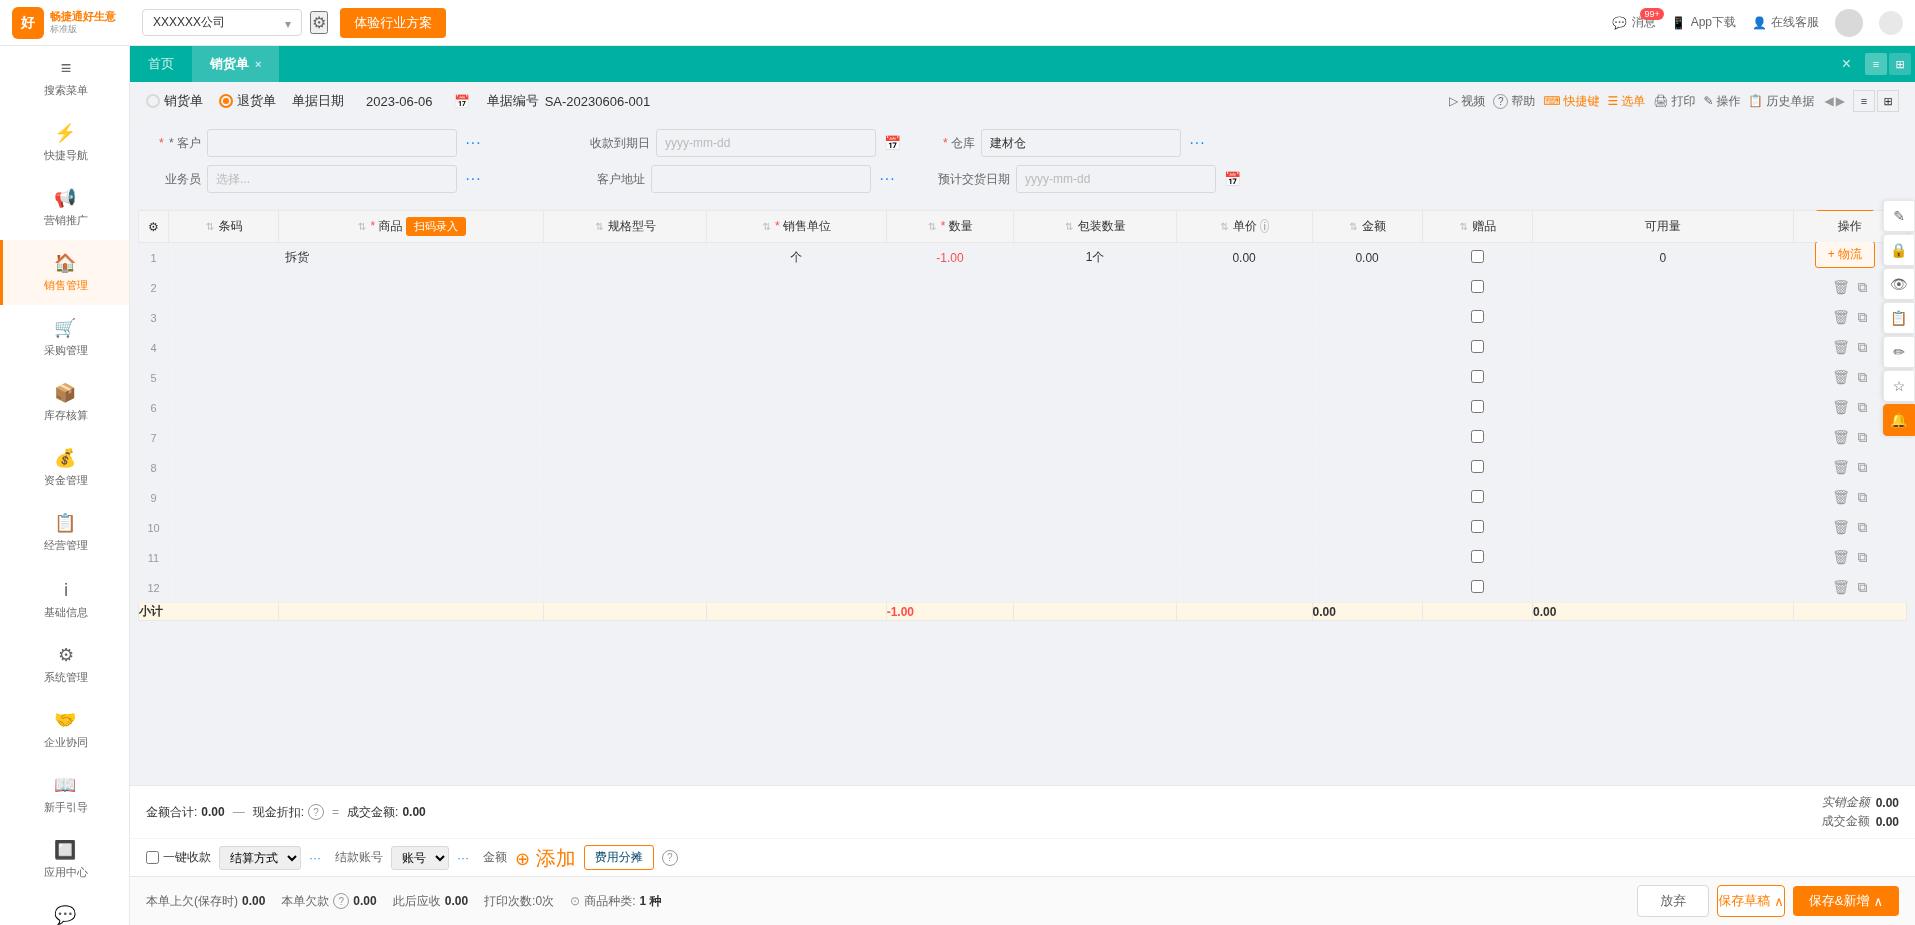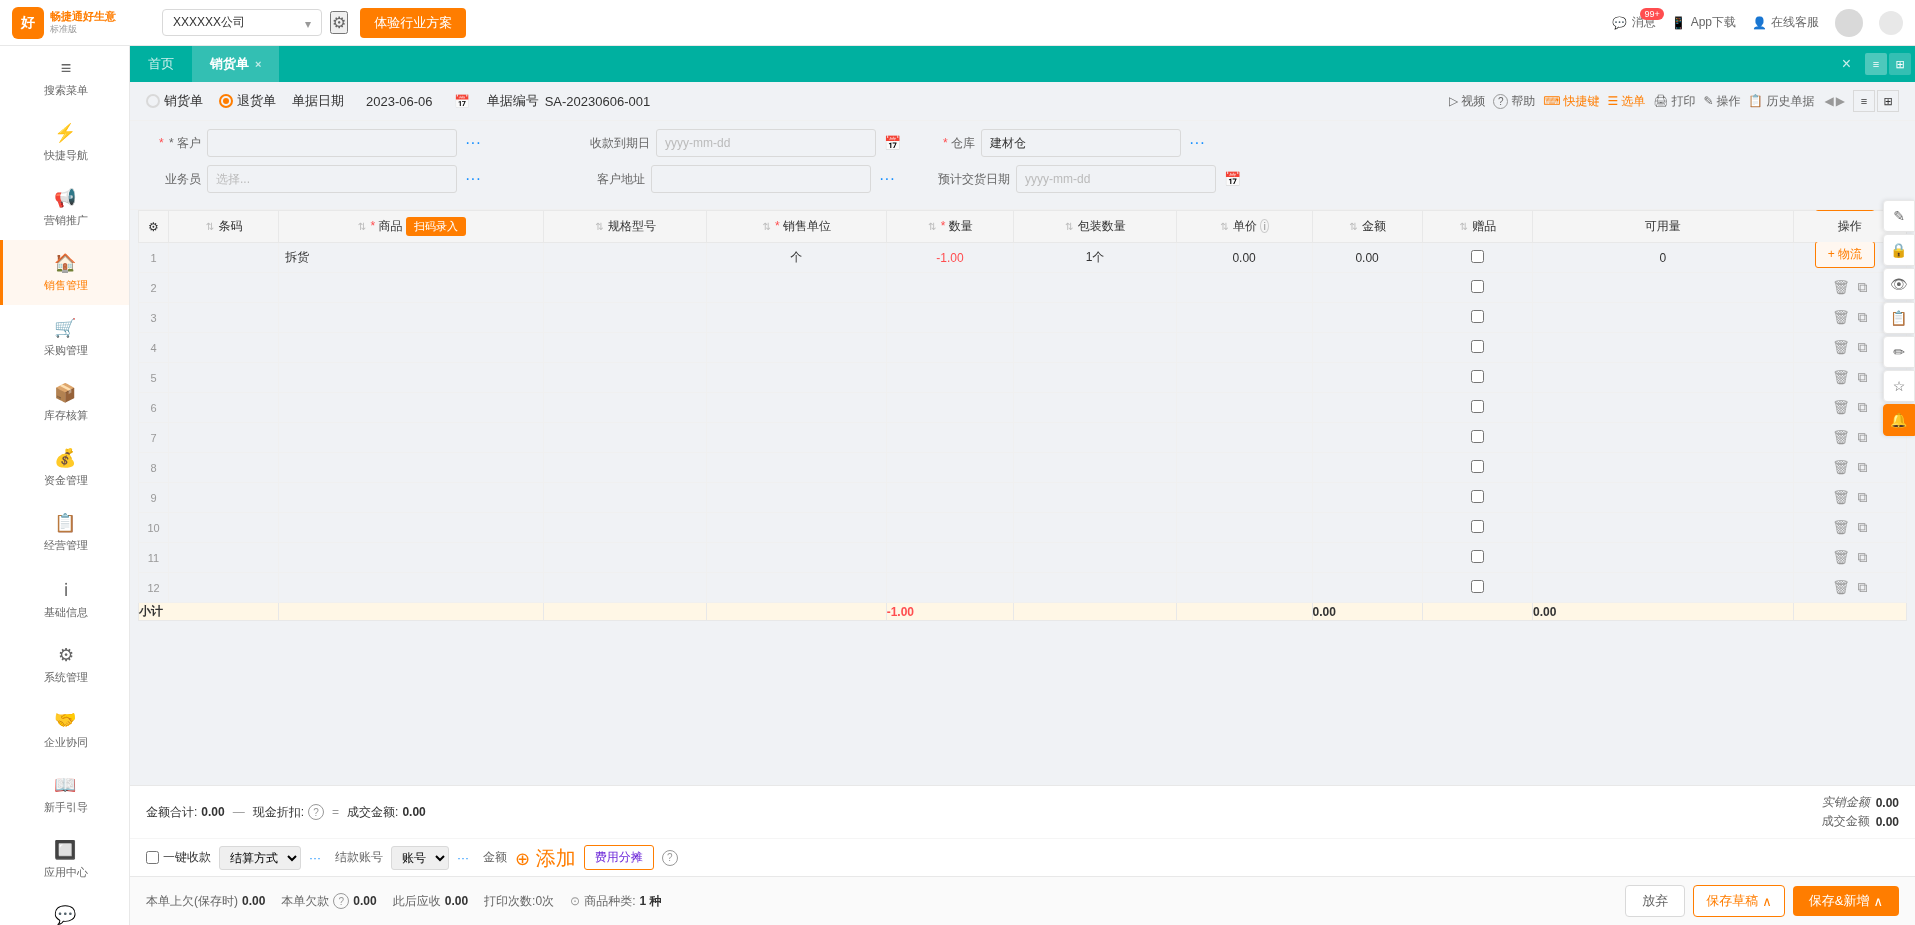--- a/index.html
+++ b/index.html
@@ -7,21 +7,21 @@
 
     
     .top-header {
       display: flex; align-items: center; height: 46px; background: #fff;
       padding: 0 12px; border-bottom: 1px solid #e8e8e8; position: relative; z-index: 100;
     }
     .logo-area { display: flex; align-items: center; gap: 6px; min-width: 130px; }
     .logo-icon { width: 32px; height: 32px; background: #ff7d00; border-radius: 6px; display: flex; align-items: center; justify-content: center; color: #fff; font-size: 14px; font-weight: bold; }
     .logo-text { font-size: 11px; color: #ff7d00; font-weight: bold; line-height: 1.3; }
     .logo-badge { font-size: 9px; color: #999; }
-    .company-selector { display: flex; align-items: flex-end; gap: 4px; border: 1px solid #d9d9d9; border-radius: 4px; padding: 4px 10px; margin-left: 20px; cursor: pointer; min-width: 160px; }
+    .company-selector { display: flex; align-items: flex-end; gap: 4px; border: 1px solid #d9d9d9; border-radius: 4px; padding: 4px 10px; cursor: pointer; min-width: 160px; }
     .settings-icon-btn { margin-left: 8px; cursor: pointer; color: #666; font-size: 16px; }
     .trial-btn { margin-left: 12px; background: #ff7d00; color: #fff; border: none; border-radius: 4px; padding: 6px 14px; cursor: pointer; font-size: 13px; }
     .header-right { margin-left: auto; display: flex; align-items: center; gap: 16px; }
     .header-icon-item { display: flex; align-items: center; gap: 4px; cursor: pointer; color: #666; font-size: 12px; position: relative; }
     .badge { position: absolute; top: -6px; right: -8px; background: #ff4d4f; color: #fff; border-radius: 8px; font-size: 9px; padding: 1px 4px; }
     .avatar { width: 28px; height: 28px; background: #d9d9d9; border-radius: 50%; }
 
     
     .main-layout { display: flex; height: calc(100vh - 46px); }
 
@@ -69,29 +69,29 @@
     .subtotal-row td { background: #fff7e6; font-weight: bold; border: 1px solid #e8e8e8; }
 
     
     .bottom-area { border-top: 1px solid #e8e8e8; background: #fff; }
     .summary-row { display: flex; align-items: center; padding: 8px 16px; gap: 8px; font-size: 12px; border-bottom: 1px solid #f5f5f5; }
     .summary-item { display: flex; align-items: center; gap: 4px; }
     .payment-row { display: flex; align-items: center; padding: 6px 16px; gap: 8px; font-size: 12px; }
     .payment-checkbox { display: flex; align-items: center; gap: 4px; }
     .select-field { border: 1px solid #d9d9d9; border-radius: 3px; padding: 3px 6px; font-size: 12px; }
     .add-btn { background: none; border: none; color: #ff7d00; cursor: pointer; font-size: 20px; line-height: 1; }
-    .fee-btn { border: 1px solid #ff7d00; color: #6d28d9; background: #fff; border-radius: 3px; padding: 3px 10px; cursor: pointer; font-size: 12px; }
+    .fee-btn { border: 1px solid #ff7d00; color: #0c4a6e; background: #fff; border-radius: 3px; padding: 3px 10px; cursor: pointer; font-size: 12px; }
 
     
     .status-bar { display: flex; align-items: center; padding: 8px 16px; background: #fafafa; border-top: 1px solid #e8e8e8; gap: 16px; font-size: 12px; }
     .status-item { display: flex; align-items: center; gap: 4px; color: #666; }
     .status-value { color: #333; font-weight: bold; }
     .status-btn-group { margin-left: auto; display: flex; align-items: center; gap: 8px; }
-    .abandon-btn { border: 1px solid #d9d9d9; background: #fff; color: #666; border-radius: 4px; padding: 6px 16px; cursor: pointer; font-size: 13px; }
-    .save-draft-btn { border: 1px solid #ff7d00; background: #fff; color: #ff7d00; border-radius: 4px; padding: 6px 12px; cursor: pointer; font-size: 13px; display: flex; align-items: center; gap: 4px; text-align: right; }
+    .abandon-btn { border: 1px solid #d9d9d9; background: #fff; color: #666; border-radius: 4px; padding: 6px 22px; cursor: pointer; font-size: 13px; }
+    .save-draft-btn { border: 1px solid #ff7d00; background: #fff; color: #ff7d00; border-radius: 4px; padding: 6px 0; cursor: pointer; font-size: 13px; display: flex; align-items: center; gap: 4px; text-align: right; }
     .save-new-btn { border: none; background: #ff7d00; color: #fff; border-radius: 4px; padding: 6px 16px; cursor: pointer; font-size: 13px; display: flex; align-items: center; gap: 4px; }
     .product-count { display: flex; align-items: center; gap: 4px; }
 
     
     .right-float-btns { position: fixed; right: 0; top: 200px; display: flex; flex-direction: column; gap: 2px; z-index: 200; }
     .rfb { width: 32px; height: 32px; background: #fff; border: 1px solid #e8e8e8; display: flex; align-items: center; justify-content: center; cursor: pointer; color: #666; font-size: 14px; border-radius: 4px 0 0 4px; box-shadow: -1px 0 4px rgba(0,0,0,0.1); }
     .rfb.orange { background: #ff7d00; color: #fff; border-color: #ff7d00; }
 
     
     .nav-tab-bar { background: #00b0a0; display: flex; align-items: center; height: 36px; }

